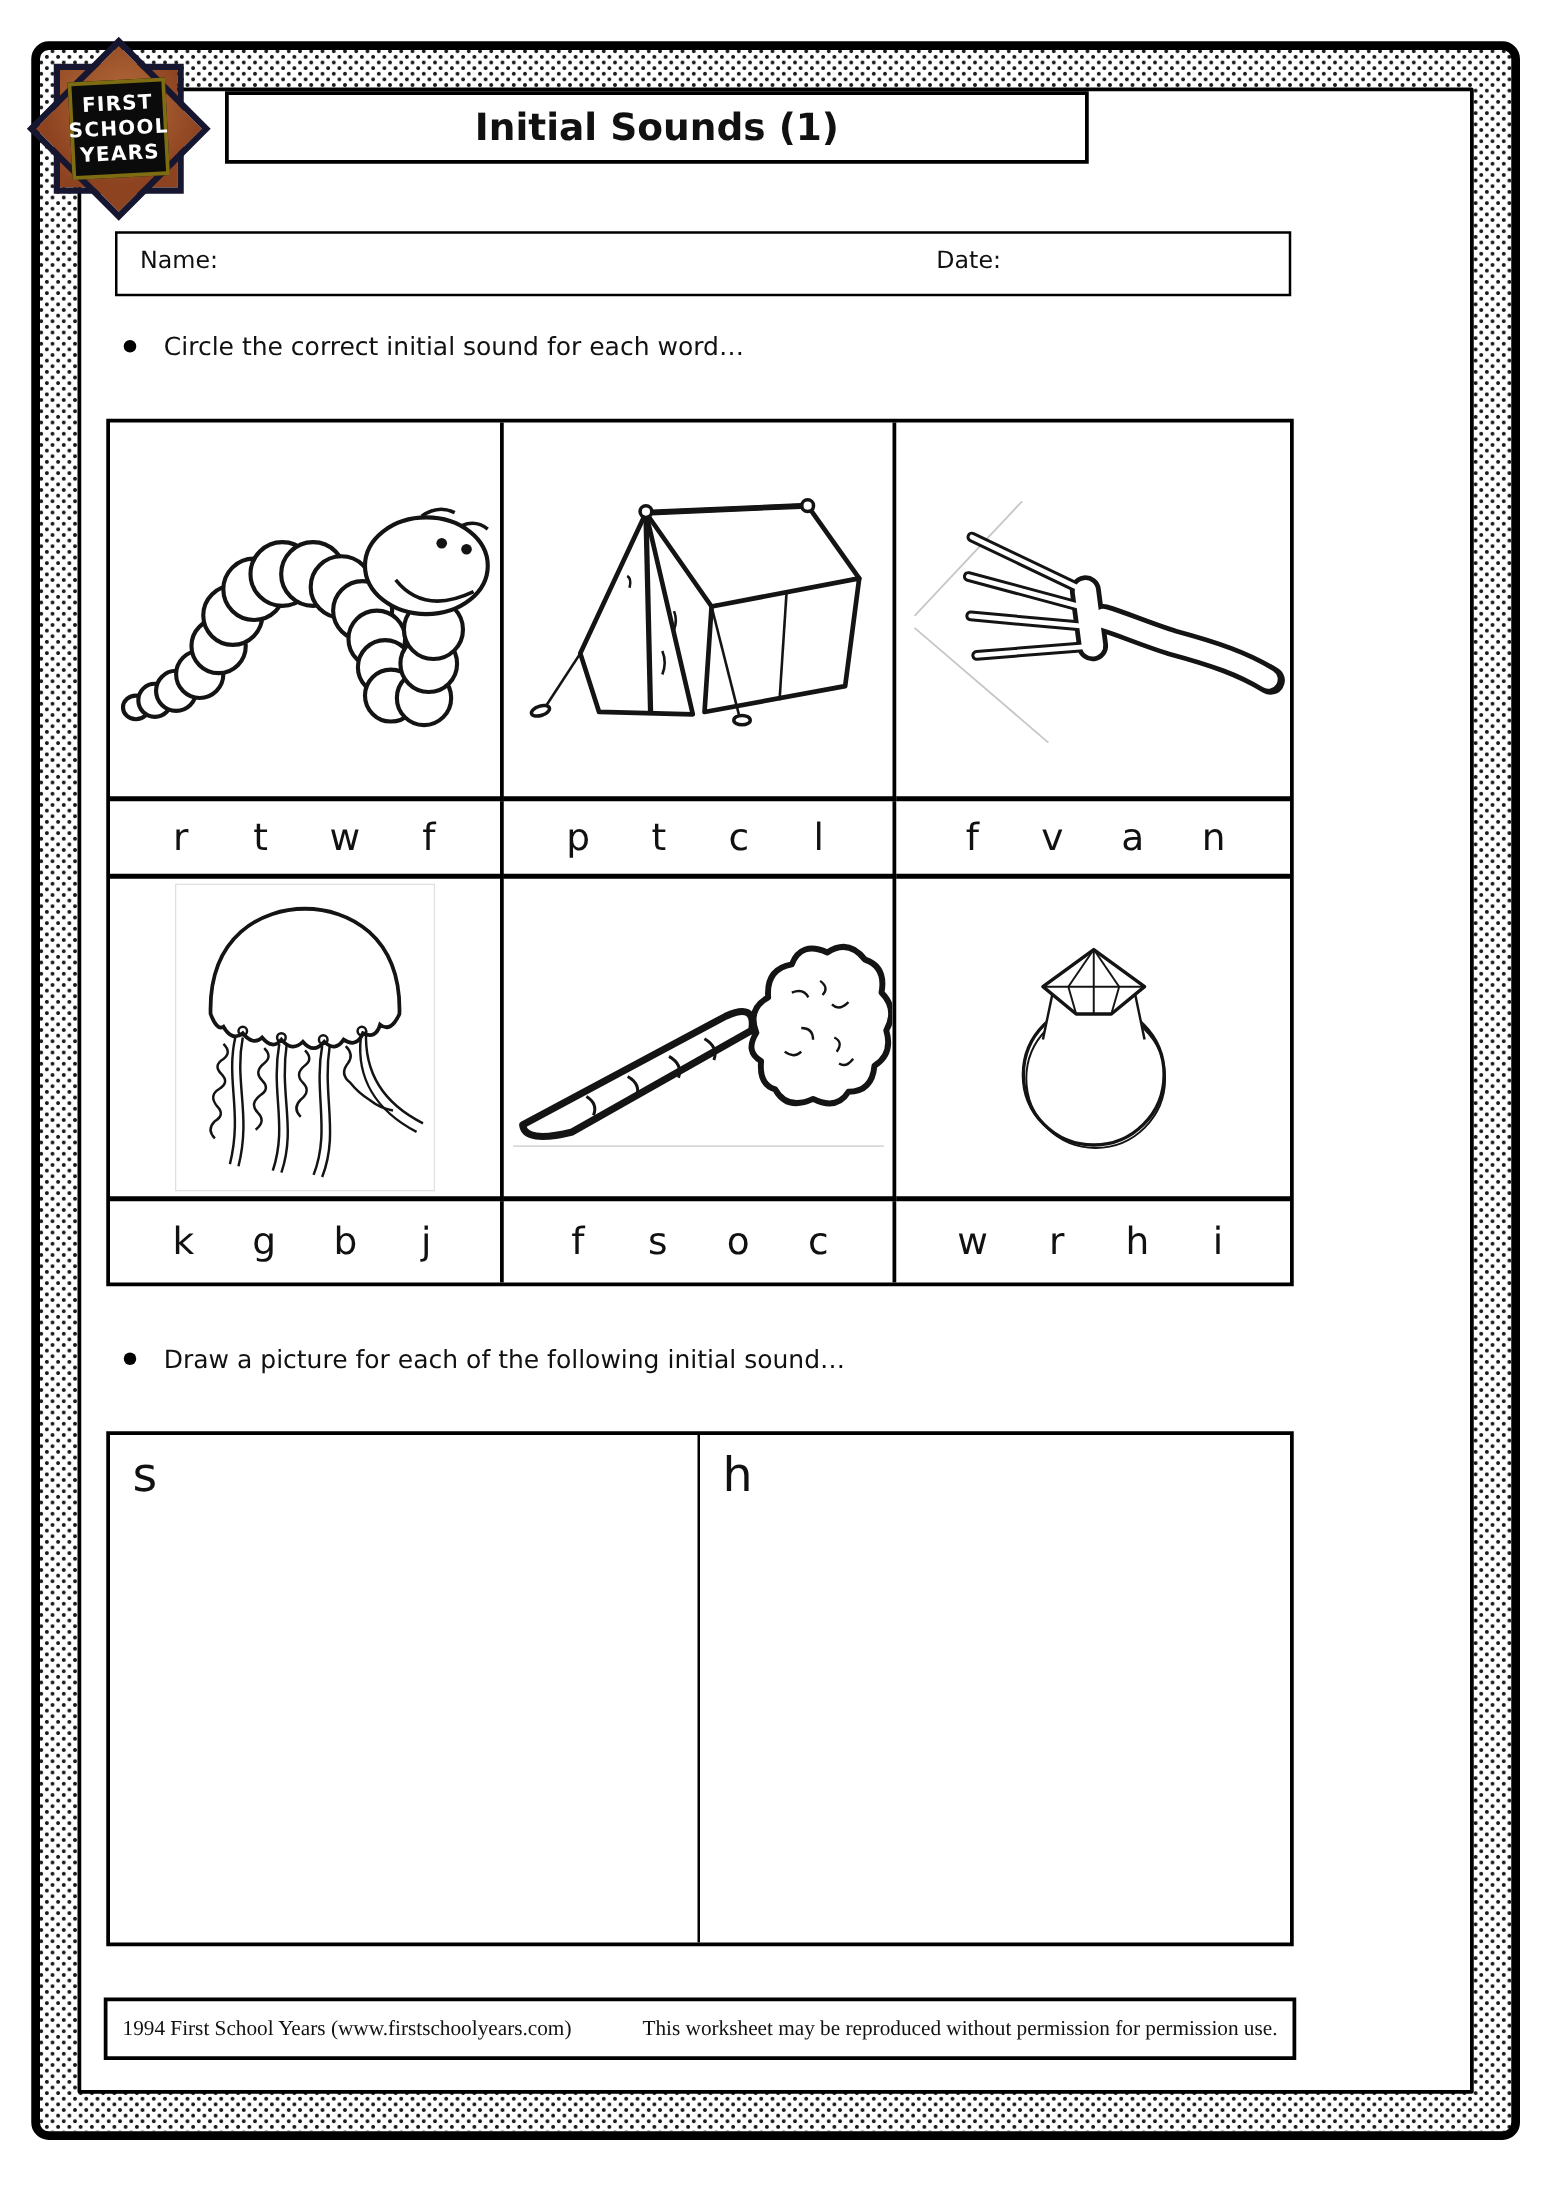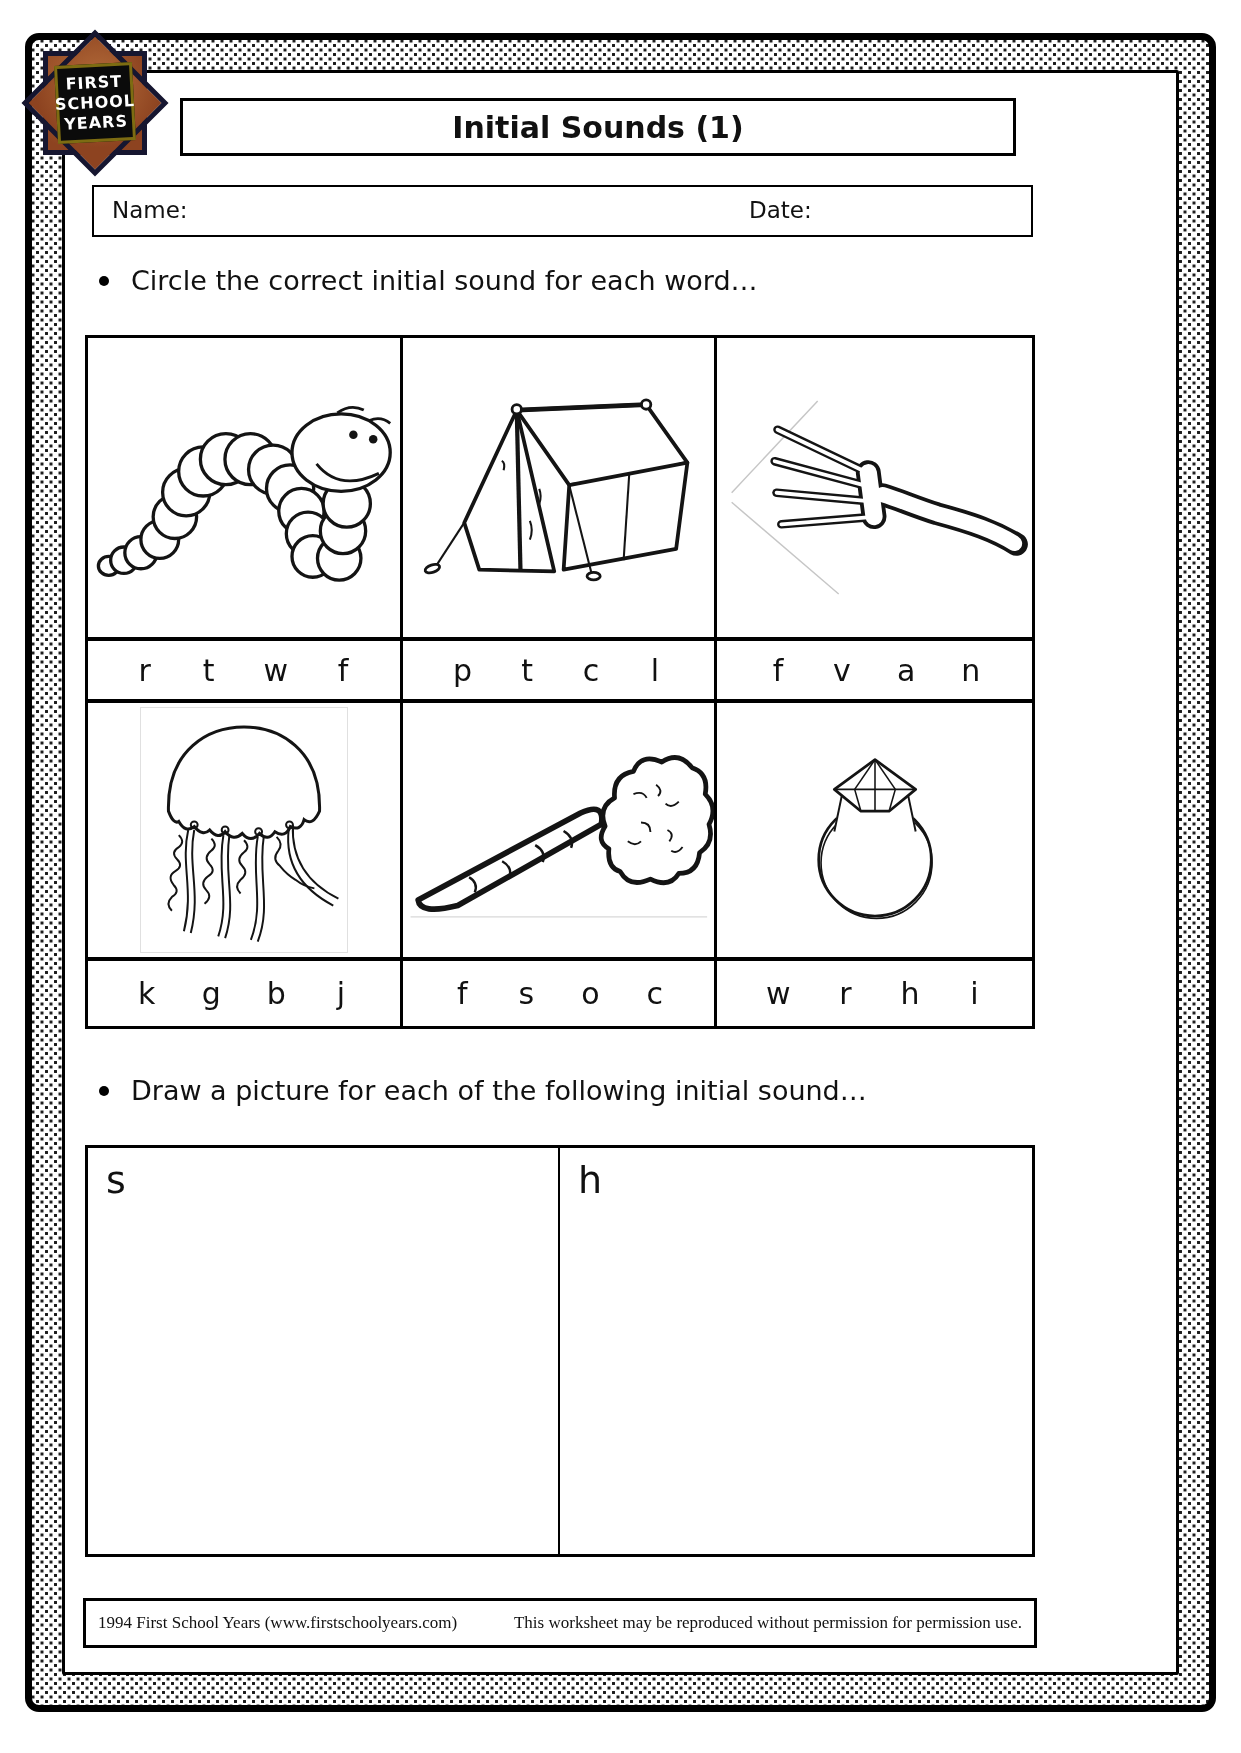--- a/index.html
+++ b/index.html
@@ -17,29 +17,29 @@
   .logo{position:absolute;left:18px;top:26px;width:154px;height:154px;z-index:5;}
   .star{position:absolute;left:25px;top:25px;width:104px;height:104px;box-sizing:border-box;
         background:radial-gradient(circle at 38% 32%,#b56d3b,#8d4320 75%);
         border:5px solid #161630;}
   .star-b{transform:rotate(45deg);}
   .logo-center{position:absolute;left:38px;top:38px;width:78px;height:78px;box-sizing:border-box;
         background:#0b0b0b;border:3px solid #7d6c12;transform:rotate(-3deg);
         display:flex;flex-direction:column;align-items:center;justify-content:center;}
   .logo-center span{color:#fff;font-size:16px;font-weight:700;letter-spacing:1px;line-height:20px;}
   
-  .title-box{position:absolute;left:115px;top:25px;width:836px;height:58px;box-sizing:border-box;
+  .title-box{position:absolute;left:115px;top:0;width:691px;height:58px;box-sizing:border-box;
         border:3px solid #000;display:flex;align-items:center;justify-content:center;
         font-size:30px;font-weight:700;}
   .name-box{position:absolute;left:27px;top:112px;width:941px;height:52px;box-sizing:border-box;
-        border:2px solid #000;font-size:23px;}
+        border:2px solid #000;font-size:19px;}
   .name-box .nm{position:absolute;left:18px;top:10px;}
   .name-box .dt{position:absolute;left:655px;top:10px;}
   
-  .task{position:absolute;left:34px;font-size:27px;display:flex;align-items:center;}
+  .task{position:absolute;left:34px;font-size:20px;display:flex;align-items:center;}
   .task .bullet{width:10px;height:10px;border-radius:50%;background:#000;margin-right:22px;flex:0 0 auto;}
   .task1{top:192px;}
   .task2{top:1002px;}
   
   .sgrid{position:absolute;left:20px;top:262px;width:950px;box-sizing:border-box;border:3px solid #000;
          display:grid;grid-template-columns:1fr 1fr 1fr;grid-template-rows:303px 62px 258px 65px;}
   .gcell{box-sizing:border-box;border-right:3px solid #000;border-bottom:4px solid #000;
          display:flex;align-items:center;justify-content:center;overflow:hidden;}
   .gcell.c3{border-right:none;}
   .gcell.rlast{border-bottom:none;}

